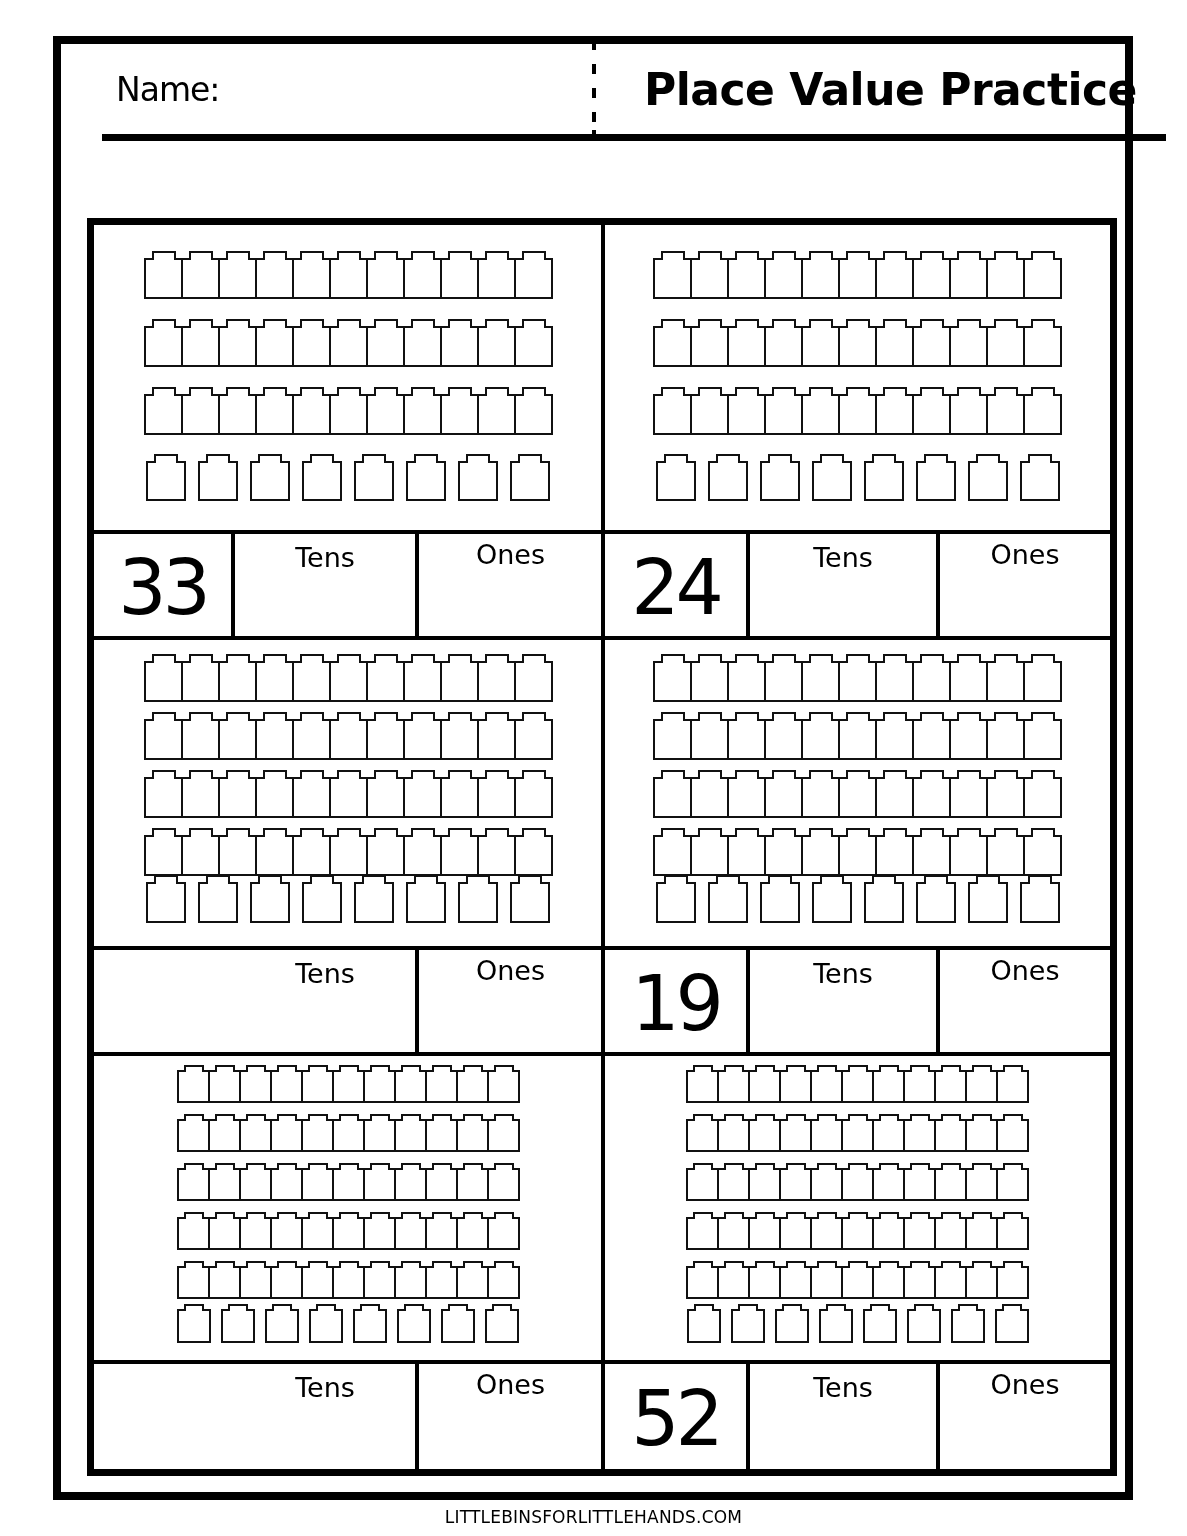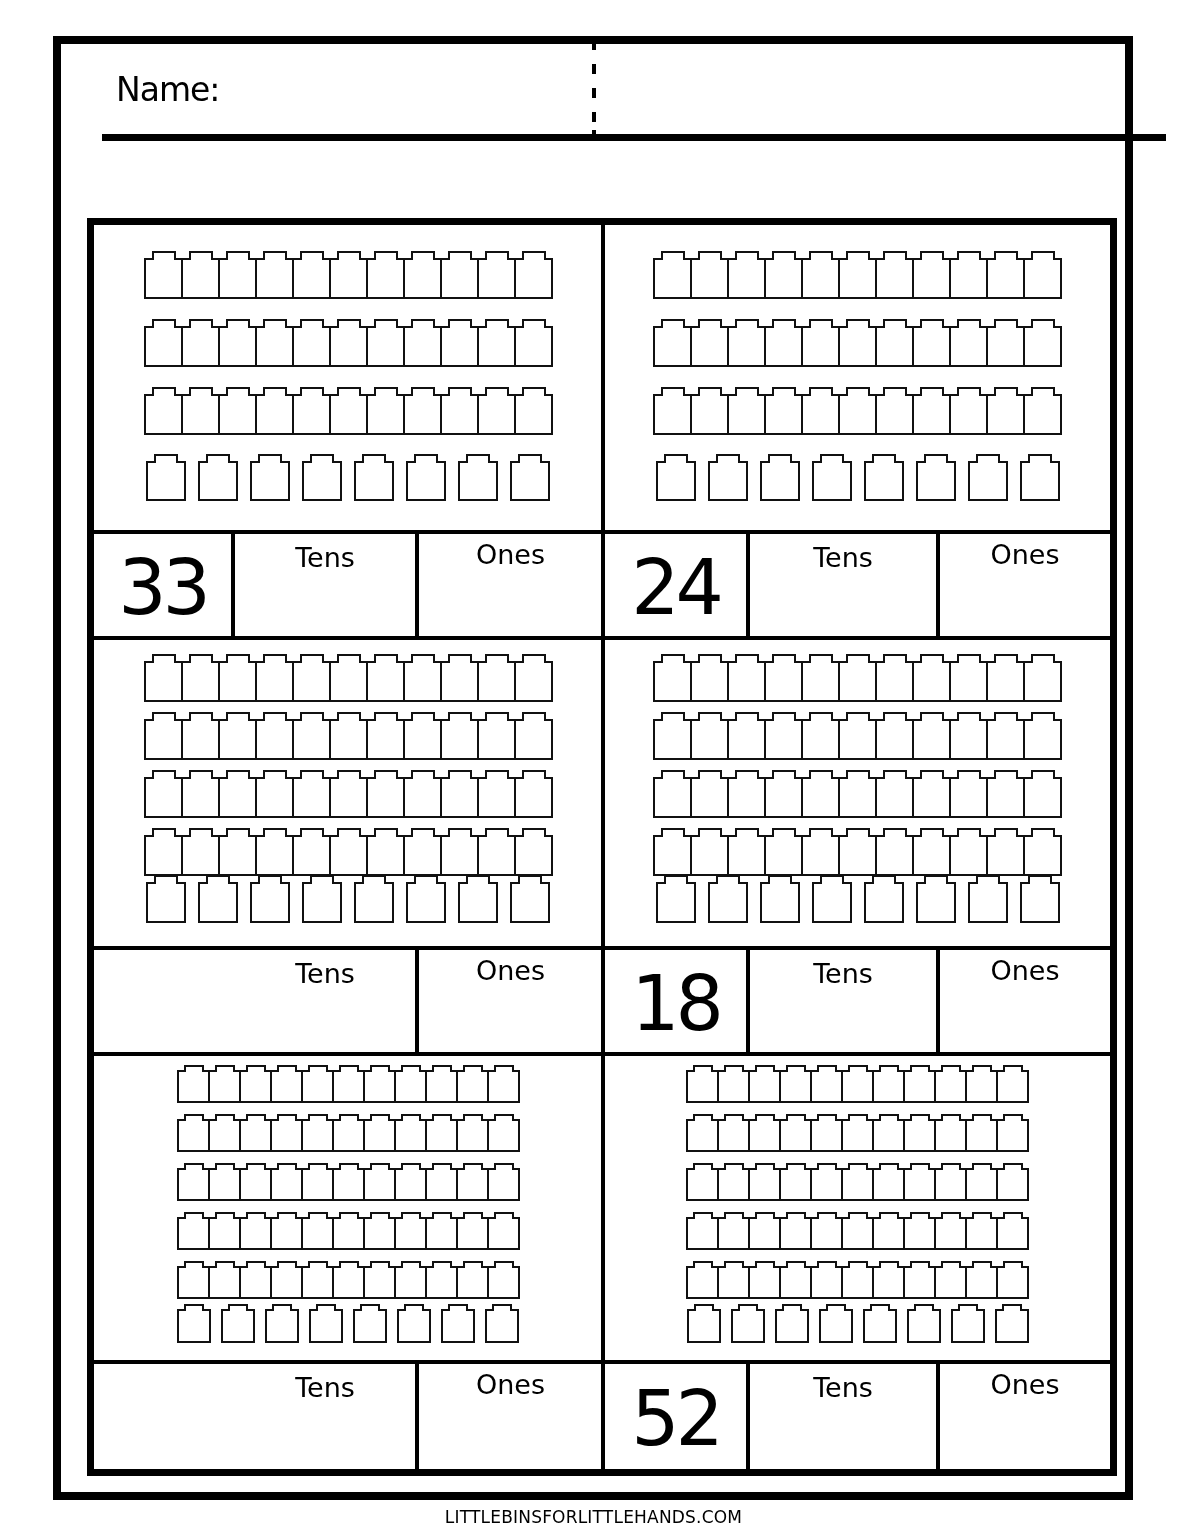--- a/index.html
+++ b/index.html
@@ -29,20 +29,21 @@
   .section-sep { position: absolute; left: 0; right: 0; height: 4px; background: #000; }
   .footer { position: absolute; left: 0; width: 1187px; top: 1507px; text-align: center; font-size: 17px; letter-spacing: 0.2px; font-family: "DejaVu Sans", sans-serif; }
 </style>
 </head>
 <body>
 
 <div class="frame">
   <div class="header">
     <div class="name-label">Name:</div>
     <div class="dash-divider"></div>
+    <div class="title">Place Value Practice</div>
   </div>
 
   <div class="grid" id="grid">
 
     <div class="section" style="top:0;height:411px;">
       <div class="vdivider"></div>
       <div class="panel left" style="height:411px;">
         <div class="blocks-area" style="height:305px;">
             <div class="row" style="left: 50px; top: 33px;">
               <div class="brick" style="width: 39px; height: 41px;">
@@ -664,21 +665,21 @@
               </div>
               <div class="brick" style="width: 40px; height: 41px;">
                 <div class="stud" style="width: 24px; height: 9px; top: -9px;"></div>
               </div>
               <div class="brick" style="width: 40px; height: 41px;">
                 <div class="stud" style="width: 24px; height: 9px; top: -9px;"></div>
               </div>
             </div>
           </div>
         <div class="answer-row" style="top:306px;height:106px;">
-          <div class="number-cell" style="width:141px;">18</div>
+          <div class="number-cell" style="width:141px;">19</div>
           <div class="tens-cell" style="left:145px;width:190px;"><span>Tens</span></div>
           <div class="ones-cell" style="left:335px;"><span>Ones</span></div>
         </div>
       </div>
       <div class="section-sep" style="top:412px;"></div>
     </div>
 
     <div class="section" style="top:831px;height:413px;">
       <div class="vdivider"></div>
       <div class="panel left" style="height:413px;">

